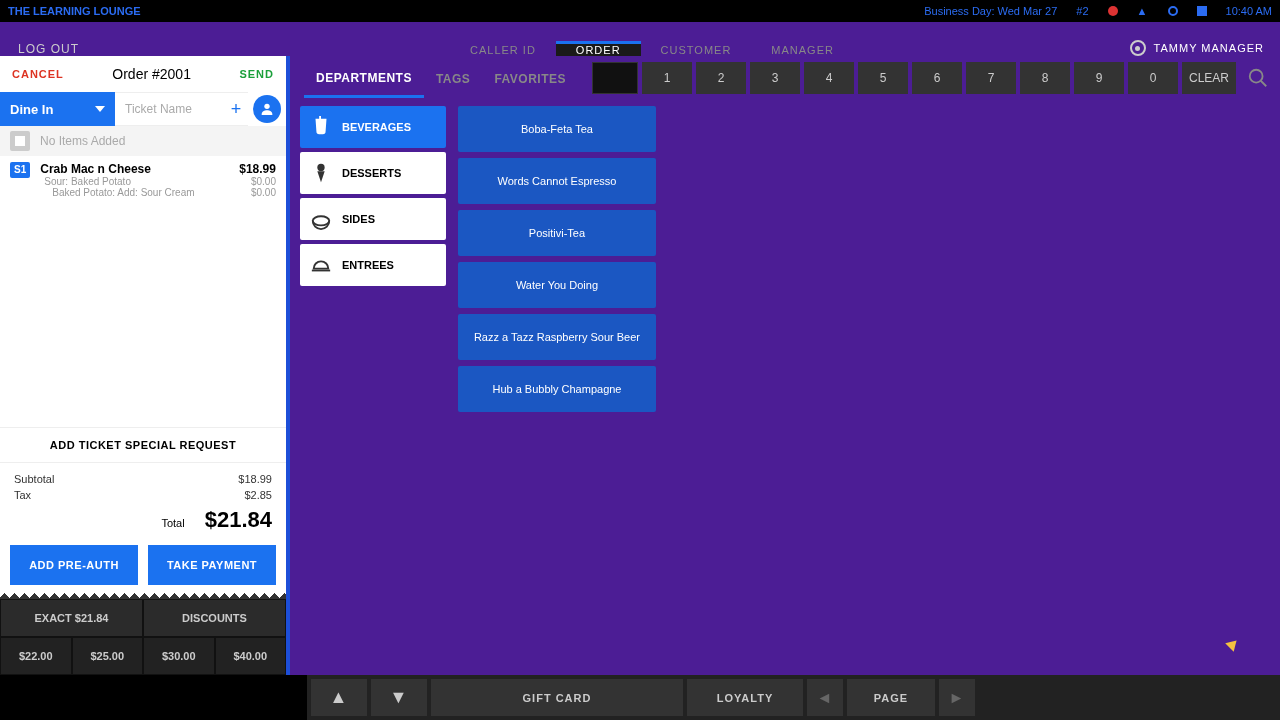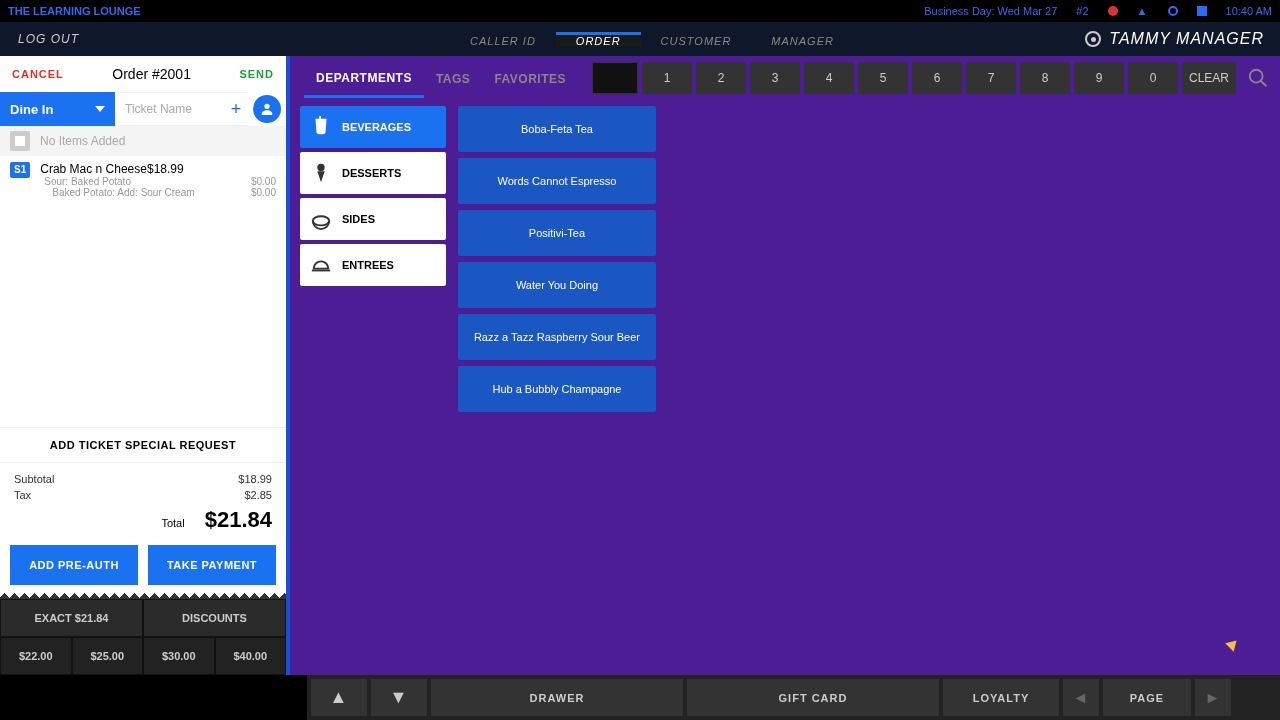--- a/index.html
+++ b/index.html
@@ -6,26 +6,26 @@
   html, body { width: 1280px; height: 720px; background: #000; overflow: hidden; color: #fff; }
   
   .topbar { height: 22px; width: 100%; background: #000; display: flex; align-items: center; padding: 0 8px; font-size: 11px; }
   .topbar .title { color: #2b6cf2; font-weight: bold; }
   .topbar .right { margin-left: auto; display: flex; align-items: center; gap: 19px; color: #2b6cf2; }
   .topbar .ico { width: 12px; height: 12px; display: inline-block; }
   .topbar .dot { width: 10px; height: 10px; border-radius: 50%; background: #d33; display: inline-block; }
   .topbar .ring { width: 10px; height: 10px; border-radius: 50%; border: 2px solid #2b6cf2; display: inline-block; }
   .topbar .sq { width: 10px; height: 10px; background: #2b6cf2; display: inline-block; }
   
-  .headerbar { height: 34px; background: #0f172a; display: flex; align-items: center; font-style: italic; }
+  .headerbar { height: 34px; background: #4c1d95; display: flex; align-items: flex-end; }
   .logout { width: 310px; display: flex; align-items: center; padding-left: 18px; font-size: 12px; letter-spacing: 1px; color: #ccc; }
   .navtabs { display: flex; align-items: stretch; margin-left: 140px; }
   .navtab { padding: 0 20px; display: flex; align-items: center; font-size: 11px; letter-spacing: 1px; color: #888; cursor: pointer; border-top: 3px solid transparent; }
   .navtab.active { color: #fff; border-top: 3px solid #1b72f0; background: #1a1a1a; }
-  .userbox { margin-left: auto; display: flex; align-items: center; padding-right: 16px; font-size: 16px; letter-spacing: 1px; gap: 8px; }
+  .userbox { margin-left: auto; display: flex; align-items: center; padding-right: 16px; font-size: 11px; letter-spacing: 1px; gap: 8px; }
   .usericon { width: 16px; height: 16px; border: 2px solid #ccc; border-radius: 50%; display: inline-flex; align-items: center; justify-content: center; }
   .usericon::after { content: ""; width: 5px; height: 5px; border-radius: 50%; background: #ccc; }
   
   .body { display: flex; height: 619px; }
   
   
   .leftpanel { width: 307px; background: #fff; color: #000; display: flex; flex-direction: column; border-right: 4px solid #1d4ed8; }
   .orderhead { height: 36px; display: flex; align-items: center; padding: 0 12px; }
   .cancel { color: #d32; font-size: 11px; font-weight: bold; letter-spacing: 1px; }
   .ordernum { flex: 1; text-align: center; font-size: 14px; }
@@ -41,21 +41,21 @@
   .personcircle svg { width: 16px; height: 16px; fill: #fff; }
   
   .noitems { height: 30px; display: flex; align-items: center; padding: 0 10px; gap: 10px; background: #f4f4f4; }
   .noitems .sq2 { width: 20px; height: 20px; background: #ccc; border-radius: 2px; display: flex; align-items: center; justify-content: center; }
   .noitems .sq2::after { content: ""; width: 10px; height: 10px; background: #fff; }
   .noitems span { color: #aaa; font-size: 12px; }
   
   .itemrow { padding: 6px 10px; display: flex; gap: 10px; }
   .seatbadge { background: #1b72f0; color: #fff; font-size: 10px; font-weight: bold; padding: 2px 4px; border-radius: 2px; height: 16px; }
   .itemdetail { flex: 1; }
-  .itemline1 { display: flex; font-size: 12px; font-weight: normal; }
+  .itemline1 { display: flex; justify-content: space-between; font-size: 12px; font-weight: bold; }
   .itemsub { font-size: 10px; color: #999; display: flex; justify-content: space-between; padding-left: 4px; }
   
   .spacer { flex: 1; }
   
   .specialreq { height: 36px; display: flex; align-items: center; justify-content: center; font-size: 11px; font-weight: bold; letter-spacing: 0.5px; border-top: 1px solid #eee; border-bottom: 1px solid #eee; }
   
   .totals { padding: 8px 14px 6px; }
   .tline { display: flex; justify-content: space-between; font-size: 11px; color: #333; padding: 2px 0; }
   .totalline { display: flex; justify-content: flex-end; align-items: baseline; gap: 20px; padding-top: 4px; }
   .totalline .lbl { font-size: 11px; }
@@ -281,21 +281,20 @@
         <div class="itembtn">Razz a Tazz Raspberry Sour Beer</div>
         <div class="itembtn">Hub a Bubbly Champagne</div>
       </div>
     </div>
   </div>
 </div>
 
 <div class="botbar" style="position:absolute; left:307px; right:0; bottom:0;">
   <div class="botbtn arrow">▲</div>
   <div class="botbtn arrow">▼</div>
-  <div class="botbtn drawer">DRAWER</div>
   <div class="botbtn gift">GIFT CARD</div>
   <div class="botbtn loyalty">LOYALTY</div>
   <div class="botbtn pagearrow">◄</div>
   <div class="botbtn pagelbl">PAGE</div>
   <div class="botbtn pagearrow">►</div>
 </div>
 
 <div class="cursor"></div>
 
 </body></html>

